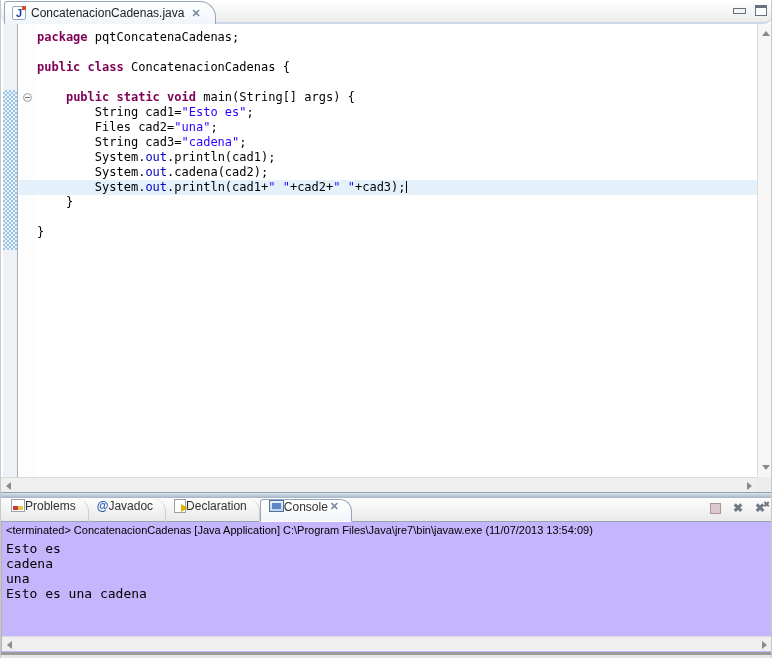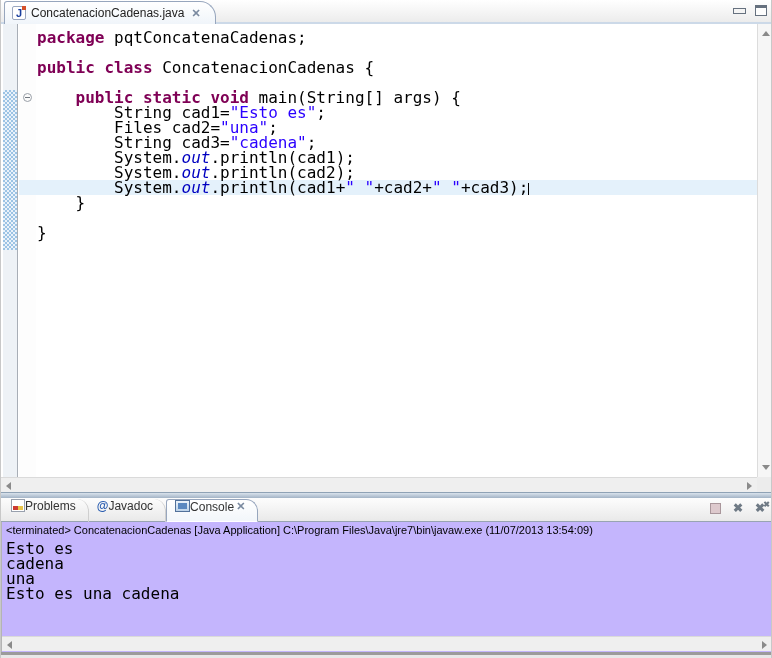--- a/index.html
+++ b/index.html
@@ -8,20 +8,21 @@
     position: relative; width: 772px; height: 658px;
     font-family: "Liberation Sans", sans-serif;
     background: #fff; overflow: hidden;
     border-left: 1px solid #c8c8c8; border-right: 1px solid #c8c8c8;
   }
   
   #editor-tabbar {
     position: absolute; left:0; top:0; width:772px; height:24px;
     background: linear-gradient(#ffffff, #ececec);
     border-bottom: 2px solid #ccd9e8;
+    border-radius: 9px;
   }
   .etab {
     position: absolute; left:3px; top:1px; height:23px;
     display: flex; align-items: center; gap:5px;
     padding: 0 14px 0 7px;
     background: linear-gradient(#ffffff, #f0f5fa);
     border: 1px solid #97a6bd; border-bottom: none;
     border-radius: 3px 16px 0 0;
     font-size: 12px; color:#222;
   }
@@ -62,28 +63,28 @@
   .fold-minus {
     position:absolute; left:4px; top:69px; width:9px; height:9px;
     border:1px solid #9aa0a8; border-radius:50%; background:#fbfbfb;
   }
   .fold-minus::before {
     content:""; position:absolute; left:1px; top:3px; width:5px; height:1px; background:#70777f;
   }
   #code-area {
     position:absolute; left:18px; top:0; right:0; bottom:0;
     padding-top:6px;
-    font-family:"DejaVu Sans Mono", monospace; font-size:16px; color:#000;
+    font-family:"DejaVu Sans Mono", monospace; font-size:12px; color:#000;
     cursor:text;
   }
   .code-line { white-space:pre; height:15px; line-height:15px; padding-left:18px; }
   .code-line.current { background: var(--current-line-bg); }
   .tok-kw { color: var(--keyword); font-weight:bold; }
   .tok-str { color: var(--string); }
-  .tok-st  { color: var(--static-field); font-style:italic; }
+  .tok-st  { color: var(--static-field); }
   .tok-pl  { color:#000; }
   .caret { display:inline-block; width:1px; height:12px; background:#000; vertical-align:-2px; }
 
   
   #v-scroll {
     position:absolute; left:756px; top:24px; width:16px; height:453px;
     background:#f6f6f6; border-left:1px solid #dcdcdc;
   }
   .arr { position:absolute; width:0; height:0; }
   .arr-up   { left:4px; top:7px;   border-left:4px solid transparent; border-right:4px solid transparent; border-bottom:5px solid #8a8a8a; }
@@ -142,21 +143,21 @@
     position:absolute; left:0; top:522px; width:772px; height:130px;
     background:#c4b5fd; border-left:1px solid #b4b4b4; border-right:1px solid #b4b4b4;
   }
   #console-status {
     height:16px; padding:2px 0 0 4px; font-size:11px; color:#000;
     white-space:pre; overflow:hidden;
   }
   #console-output {
     position:absolute; left:0; top:16px; width:770px; height:98px;
     padding:3px 0 0 4px;
-    font-family:"DejaVu Sans Mono", monospace; font-size:16px; color:#000;
+    font-family:"DejaVu Sans Mono", monospace; font-size:13px; color:#000;
   }
   .console-line { white-space:pre; height:15px; line-height:15px; }
   #console-hscroll { left:0px; top:114px; width:770px; height:15px; }
   #bottom-band { position:absolute; left:0; top:652px; width:772px; height:6px;
     background: linear-gradient(#9b9b9b 0 3px, #e8e8e8 3px 100%); }
 </style>
 </head>
 <body>
 
 <div id="frame">
@@ -183,21 +184,21 @@
     <div id="code-area">
         <div class="code-line"><span class="tok-kw">package</span><span class="tok-pl"> pqtConcatenaCadenas;</span></div>
         <div class="code-line"></div>
         <div class="code-line"><span class="tok-kw">public class</span><span class="tok-pl"> ConcatenacionCadenas {</span></div>
         <div class="code-line"></div>
         <div class="code-line"><span class="tok-pl">    </span><span class="tok-kw">public static void</span><span class="tok-pl"> main(String[] args) {</span></div>
         <div class="code-line"><span class="tok-pl">        String cad1=</span><span class="tok-str">"Esto es"</span><span class="tok-pl">;</span></div>
         <div class="code-line"><span class="tok-pl">        Files cad2=</span><span class="tok-str">"una"</span><span class="tok-pl">;</span></div>
         <div class="code-line"><span class="tok-pl">        String cad3=</span><span class="tok-str">"cadena"</span><span class="tok-pl">;</span></div>
         <div class="code-line"><span class="tok-pl">        System.</span><span class="tok-st">out</span><span class="tok-pl">.println(cad1);</span></div>
-        <div class="code-line"><span class="tok-pl">        System.</span><span class="tok-st">out</span><span class="tok-pl">.println(cad2);</span></div>
+        <div class="code-line"><span class="tok-pl">        System.</span><span class="tok-st">out</span><span class="tok-pl">.cadena(cad2);</span></div>
         <div class="code-line current"><span class="tok-pl">        System.</span><span class="tok-st">out</span><span class="tok-pl">.println(cad1+</span><span class="tok-str">" "</span><span class="tok-pl">+cad2+</span><span class="tok-str">" "</span><span class="tok-pl">+cad3);</span><span class="caret"></span></div>
         <div class="code-line"><span class="tok-pl">    }</span></div>
         <div class="code-line"></div>
         <div class="code-line"><span class="tok-pl">}</span></div>
       </div>
   </div>
 
   <div id="v-scroll">
     <span class="arr arr-up"></span>
     <span class="arr arr-down"></span>
@@ -212,20 +213,24 @@
 
   <div id="console-tabbar">
     <div class="ctabs">
       <div class="ctab">
         <span class="problems-icon"></span>
         <span>Problems</span>
       </div>
       <div class="ctab">
         <span class="javadoc-icon">@</span>
         <span>Javadoc</span>
+      </div>
+      <div class="ctab">
+        <span class="declaration-icon"></span>
+        <span>Declaration</span>
       </div>
       <div class="ctab active">
         <span class="console-icon"></span>
         <span>Console</span>
         <span class="tab-close">✕</span>
       </div>
     </div>
     <div class="console-toolbar">
       <span class="terminate-btn"></span>
       <span class="xbtn">✖</span>

